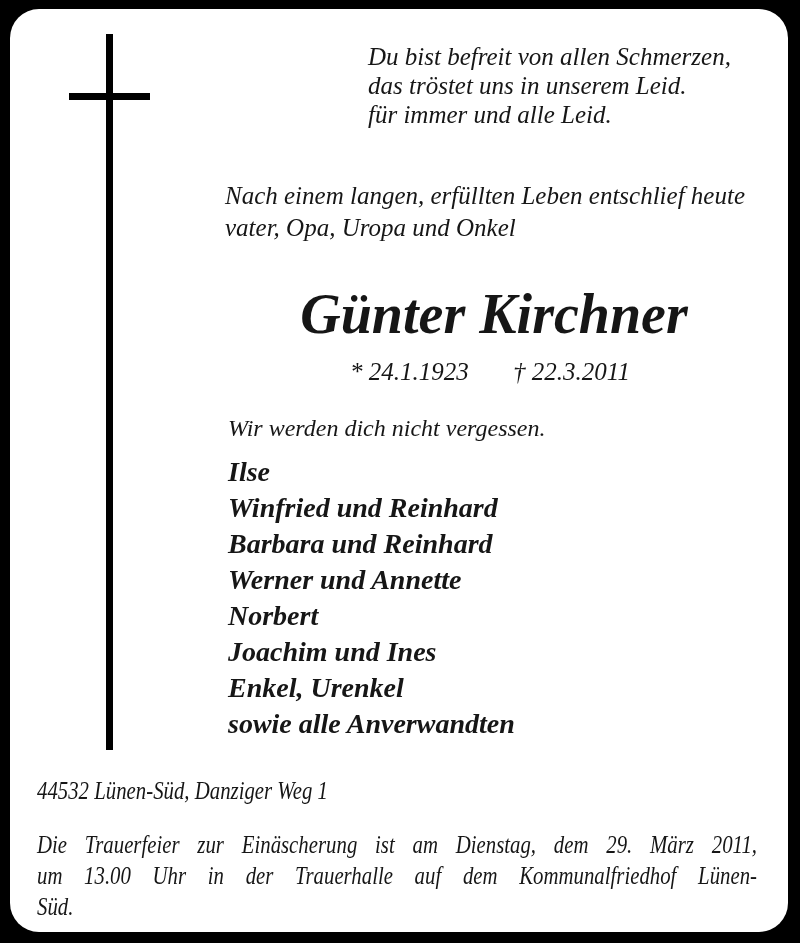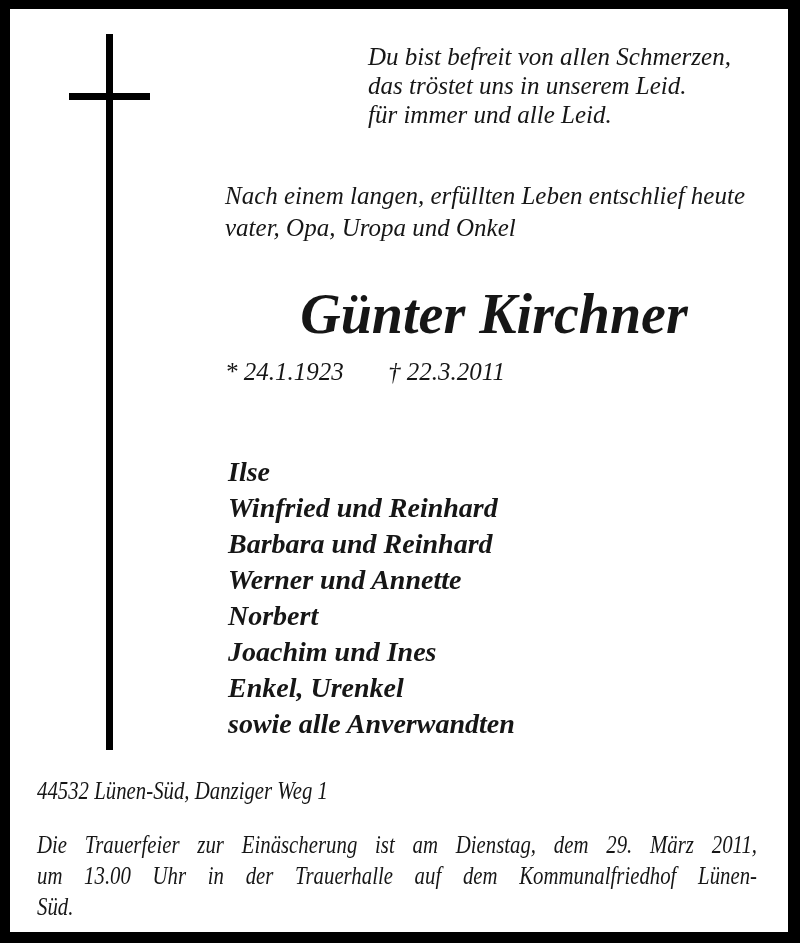--- a/index.html
+++ b/index.html
@@ -8,20 +8,21 @@
     background:#000;
     position:relative;
     font-family:"Liberation Serif","DejaVu Serif",serif;
     overflow:hidden;
   }
   .page {
     position:absolute; left:10px; top:9px;
     width:778px; height:923px;
     background:#ffffff;
     overflow:hidden;
+    border-radius:29px;
   }
   .page * { position:absolute; color:#161616; font-style:italic; }
 
   
   .cross-v { left:96px; top:25px; width:7px; height:716px; background:#000; }
   .cross-h { left:59px; top:84px; width:81px; height:7px; background:#000; }
 
   .poem {
     left:358px; top:33px;
     font-size:25px; line-height:29px;
@@ -38,20 +39,21 @@
 
   .name {
     left:215px; top:271px; width:530px;
     margin:4px; text-align:center;
     font-size:56px; font-weight:bold; line-height:60px;
     white-space:nowrap;
   }
 
   .dates {
     left:215px; top:348px; width:530px;
+    text-align:center;
     font-size:25px; line-height:29px;
     white-space:nowrap;
   }
   .dates span { position:static; }
   .dates .death { margin-left:38px; }
 
   .farewell {
     left:218px; top:405px;
     font-size:24px; line-height:28px;
     white-space:nowrap;
@@ -100,20 +102,21 @@
     <div>vater, Opa, Uropa und Onkel</div>
   </div>
 
   <h1 class="name">Günter Kirchner</h1>
 
   <div class="dates">
     <span class="birth">* 24.1.1923</span>
     <span class="death">† 22.3.2011</span>
   </div>
 
+  <div class="farewell">Wir werden dich nicht vergessen.</div>
 
   <div class="mourners">
     <div>Ilse</div>
     <div>Winfried und Reinhard</div>
     <div>Barbara und Reinhard</div>
     <div>Werner und Annette</div>
     <div>Norbert</div>
     <div>Joachim und Ines</div>
     <div>Enkel, Urenkel</div>
     <div>sowie alle Anverwandten</div>

